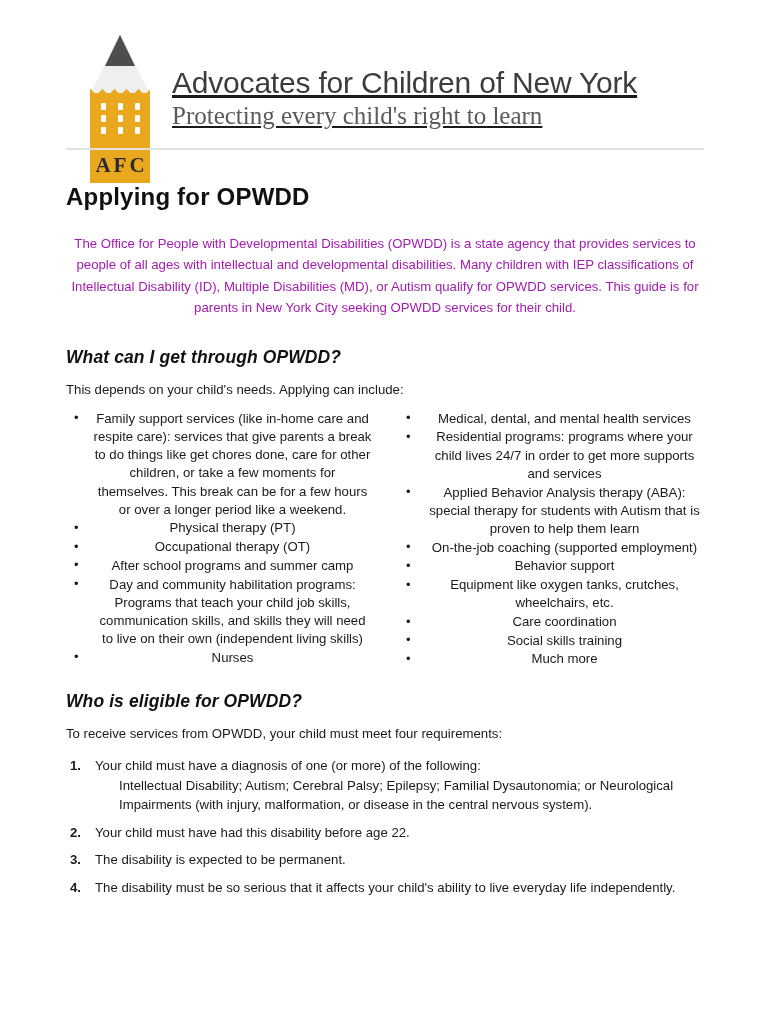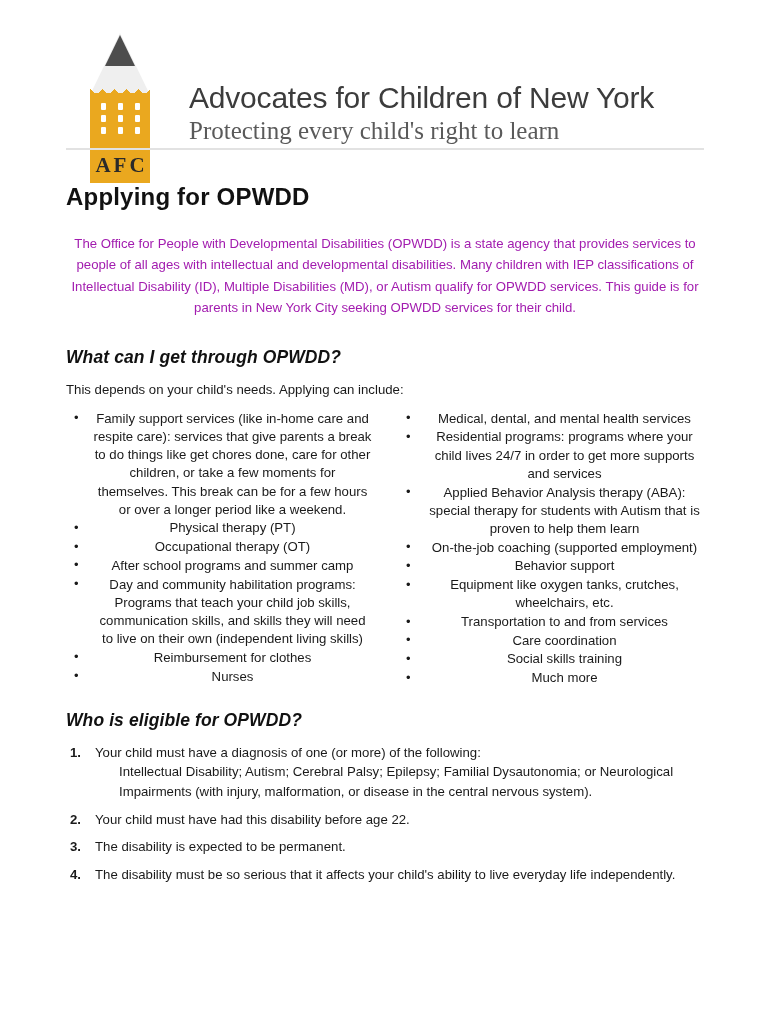--- a/index.html
+++ b/index.html
@@ -108,23 +108,24 @@
     font-family: "Liberation Serif", serif;
     font-weight: bold;
     font-size: 21px;
     letter-spacing: 3px;
     color: #2a2a2a;
     line-height: 1;
     text-indent: 3px;
   }
 
   .logo-text {
-    margin-left: 39px;
-    padding-bottom: 4px;
+    margin-left: 22px;
+    padding-bottom: 19px;
     flex: 1 1 auto;
+    text-decoration: underline;
   }
   .org-name {
     font-family: "Liberation Sans", sans-serif;
     font-size: 30px;
     font-weight: 400;
     color: #3c3c3c;
     letter-spacing: -0.2px;
     line-height: 1.08;
     white-space: nowrap;
   }
@@ -284,41 +285,40 @@
   <p class="lead">This depends on your child's needs. Applying can include:</p>
 
   <div class="bullet-columns">
     <div class="bullet-col">
       <ul>
         <li>Family support services (like in-home care and respite care): services that give parents a break to do things like get chores done, care for other children, or take a few moments for themselves. This break can be for a few hours or over a longer period like a weekend.</li>
         <li>Physical therapy (PT)</li>
         <li>Occupational therapy (OT)</li>
         <li>After school programs and summer camp</li>
         <li>Day and community habilitation programs: Programs that teach your child job skills, communication skills, and skills they will need to live on their own (independent living skills)</li>
-        <li>Reimbursement for clothes</li>
         <li>Nurses</li>
       </ul>
     </div>
     <div class="bullet-col">
       <ul>
         <li>Medical, dental, and mental health services</li>
         <li>Residential programs: programs where your child lives 24/7 in order to get more supports and services</li>
         <li>Applied Behavior Analysis therapy (ABA): special therapy for students with Autism that is proven to help them learn</li>
         <li>On-the-job coaching (supported employment)</li>
         <li>Behavior support</li>
         <li>Equipment like oxygen tanks, crutches, wheelchairs, etc.</li>
-        <li>Transportation to and from services</li>
         <li>Care coordination</li>
         <li>Social skills training</li>
         <li>Much more</li>
       </ul>
     </div>
   </div>
 
   <h2 class="section-heading" style="margin-top:22px;">Who is eligible for OPWDD?</h2>
+  <p class="lead">To receive services from OPWDD, your child must meet four requirements:</p>
 
   <ol class="req-list">
     <li>
       <span class="num">1.</span>
       <span>Your child must have a diagnosis of one (or more) of the following:</span>
       <span class="req-sub">Intellectual Disability; Autism; Cerebral Palsy; Epilepsy; Familial Dysautonomia; or Neurological Impairments (with injury, malformation, or disease in the central nervous system).</span>
     </li>
     <li>
       <span class="num">2.</span>
       <span>Your child must have had this disability before age 22.</span>

